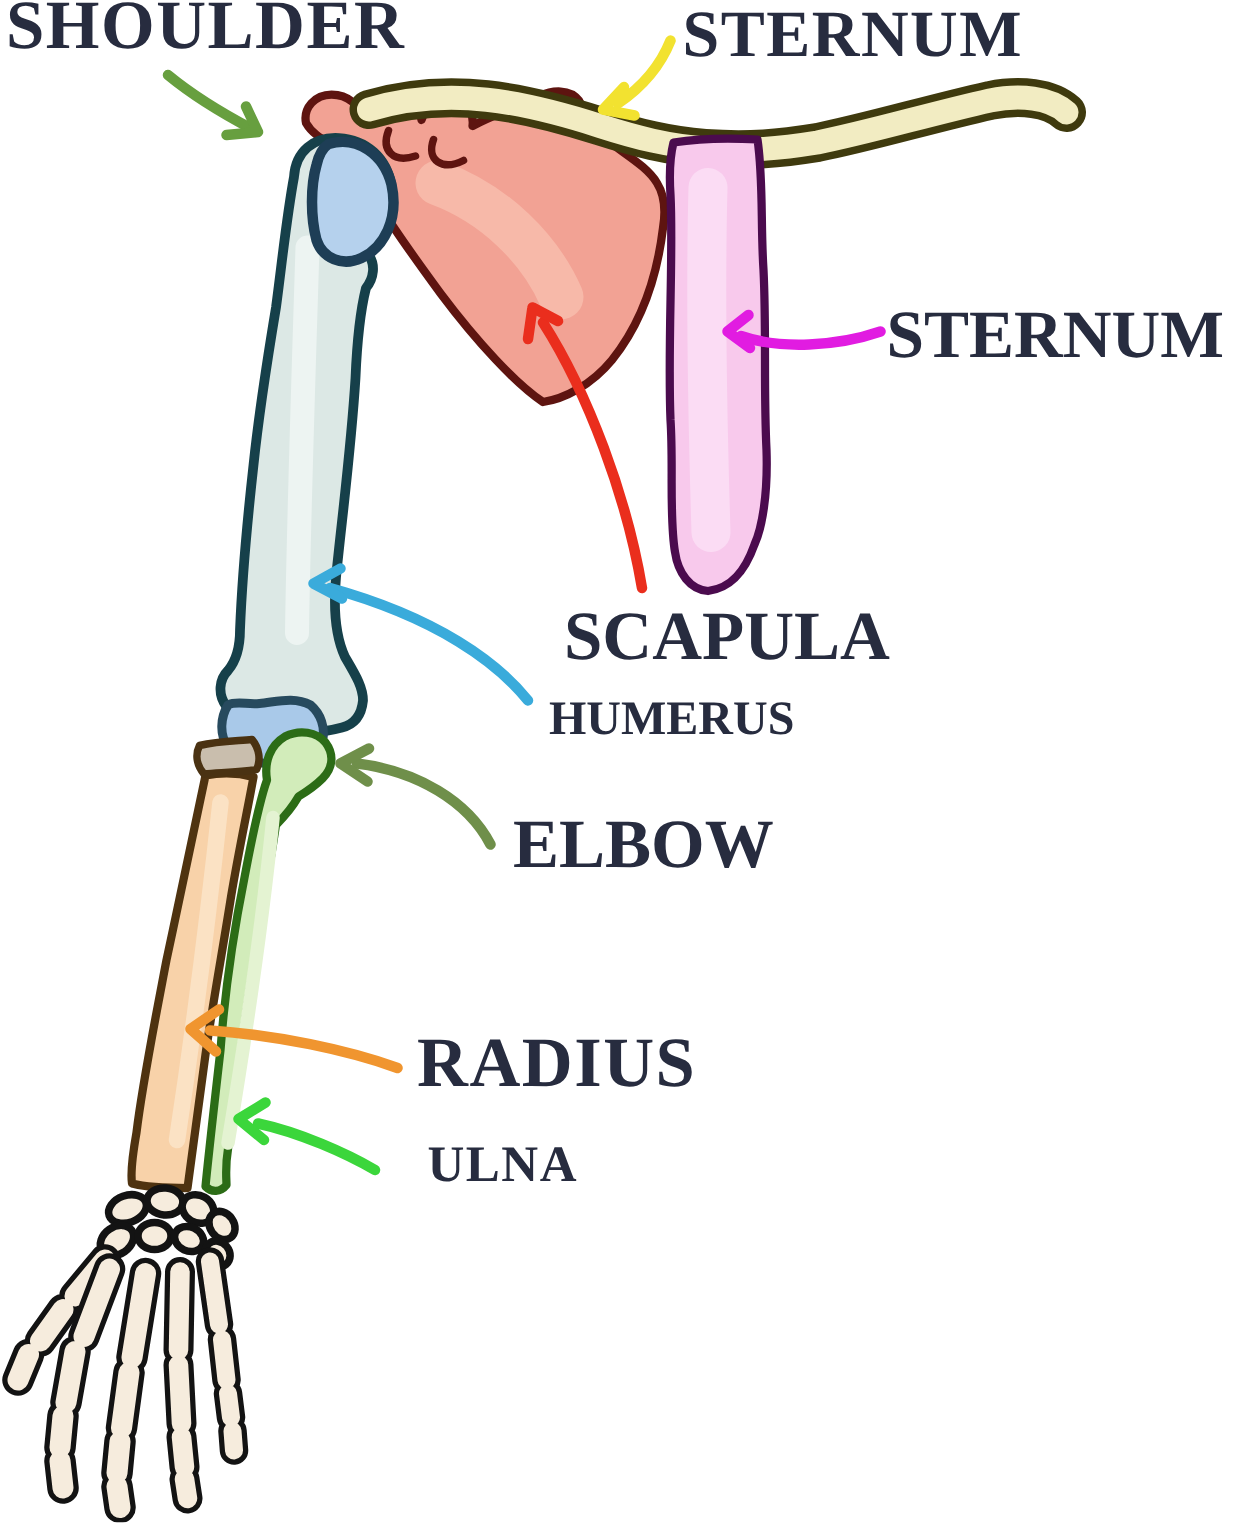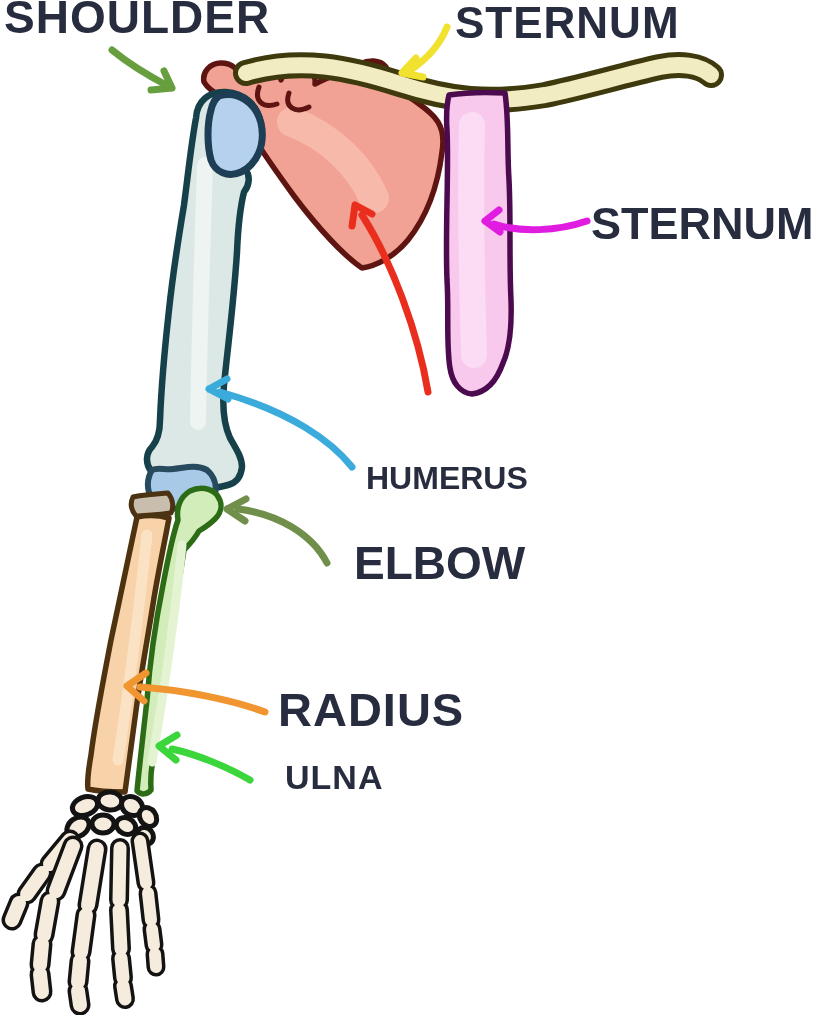--- a/index.html
+++ b/index.html
@@ -1,26 +1,26 @@
 <!DOCTYPE html>
 <html><head>
 <meta charset="utf-8">
 <style>
   html,body{margin:0;padding:0;background:#ffffff;}
   .canvas{position:relative;width:836px;height:1015px;background:#ffffff;overflow:hidden;
-          font-family:Liberation Sans, sans-serif;}
+          font-family:Liberation Serif, serif;}
   .canvas svg{position:absolute;left:0;top:0;}
   .label{position:absolute;font-weight:600;color:#272c3f;line-height:1;white-space:nowrap;
          user-select:none;}
   .lbl-shoulder{left:4px;top:-6px;font-size:46px;letter-spacing:1px;}
   .lbl-clavicle{left:455px;top:1px;font-size:44px;letter-spacing:1px;}
   .lbl-sternum{left:591px;top:201px;font-size:45px;}
   .lbl-scapula{left:376px;top:401px;font-size:46px;}
   .lbl-humerus{left:366px;top:462px;font-size:32px;}
-  .lbl-elbow{left:342px;top:540px;font-size:46px;margin-left:12px;}
+  .lbl-elbow{left:342px;top:540px;font-size:46px;}
   .lbl-radius{left:278px;top:686px;font-size:47px;letter-spacing:1px;}
   .lbl-ulna{left:285px;top:760px;font-size:34px;letter-spacing:1px;}
 </style>
 </head>
 <body>
 
 <div class="canvas">
 
 <svg width="836" height="1015" viewBox="0 0 836 1015">
 
@@ -157,18 +157,19 @@
   </g>
   <g fill="none" stroke-width="7" stroke-linecap="round" stroke-linejoin="round" stroke="#3bd63b">
     <path d="M250,780 C231,769 200,755 172,749"></path>
     <path d="M159,746 L177,735 M159,746 L176,760"></path>
   </g>
 </svg>
 
 <div class="label lbl-shoulder">SHOULDER</div>
 <div class="label lbl-clavicle">STERNUM</div>
 <div class="label lbl-sternum">STERNUM</div>
+<div class="label lbl-scapula">SCAPULA</div>
 <div class="label lbl-humerus">HUMERUS</div>
 <div class="label lbl-elbow">ELBOW</div>
 <div class="label lbl-radius">RADIUS</div>
 <div class="label lbl-ulna">ULNA</div>
 
 </div>
 
 </body></html>

